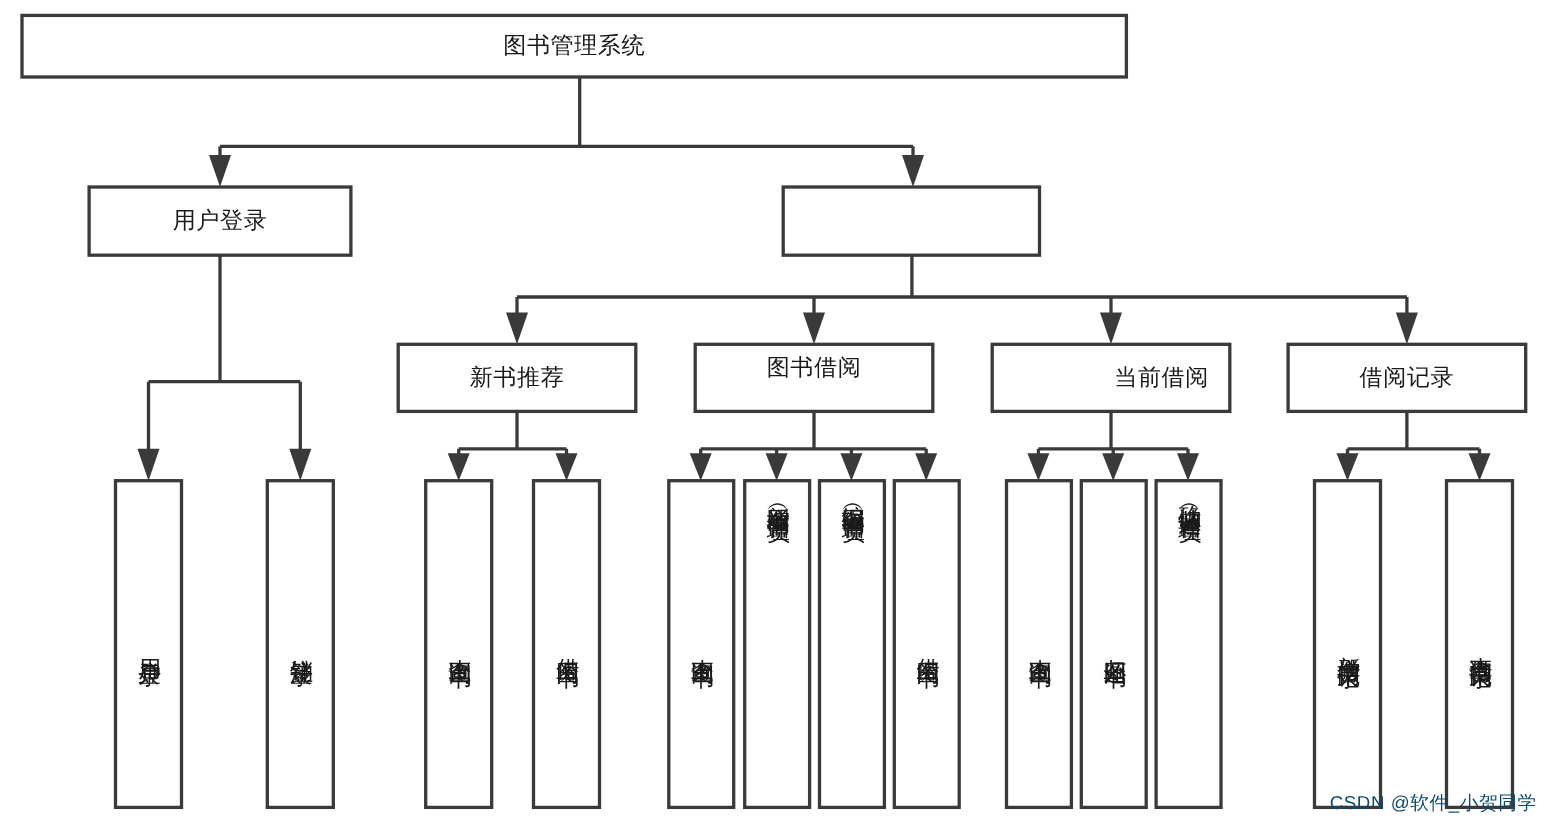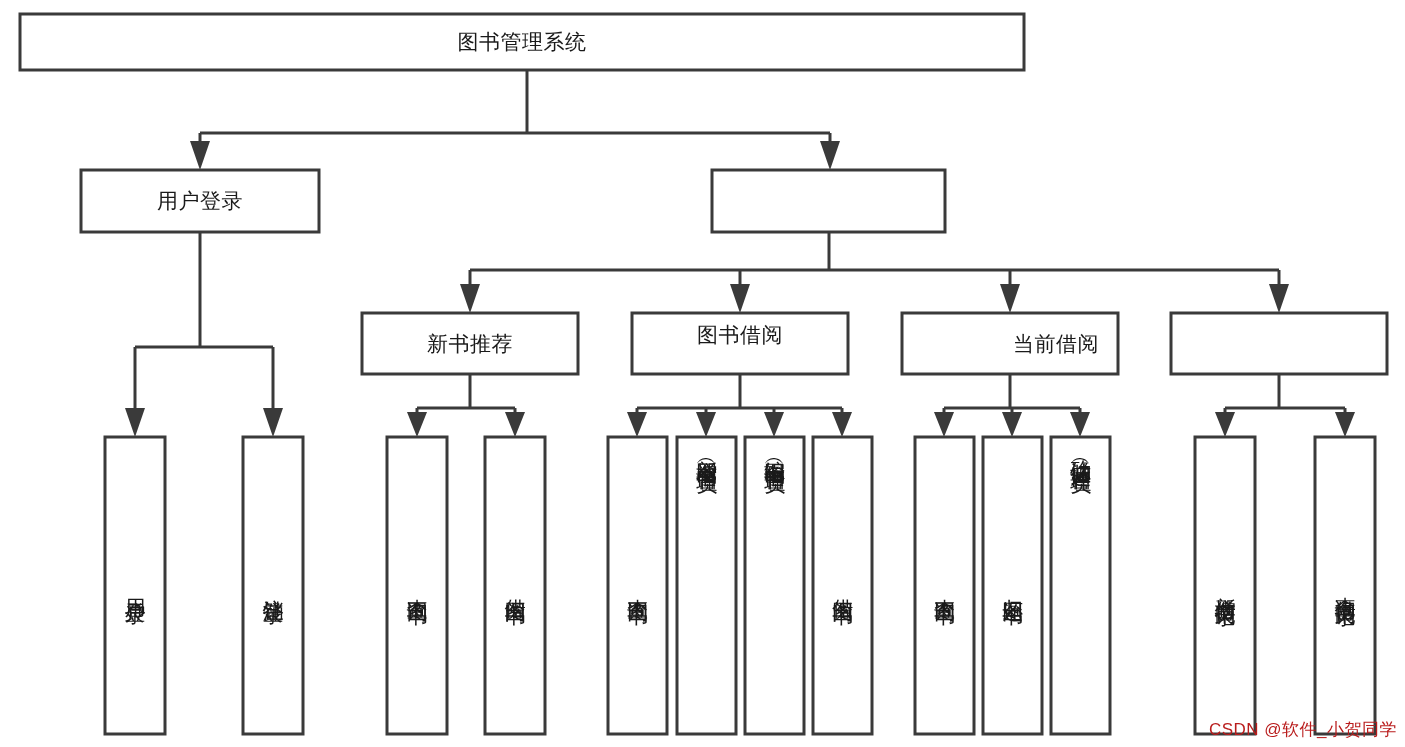--- a/index.html
+++ b/index.html
@@ -67,21 +67,21 @@
   }
   .node-label.vert.anchor-center {
     justify-content: center;
     padding-top: 0;
   }
   .watermark {
     position: absolute;
     right: 8px;
     bottom: 6px;
     font-size: 17px;
-    color: #b91c1c;
+    color: #0c4a6e;
     font-family: "Liberation Sans", "DejaVu Sans", sans-serif;
     white-space: nowrap;
     letter-spacing: 0.5px;
   }
 </style>
 </head>
 <body>
 
 <div id="diagram-root">
 
@@ -189,20 +189,21 @@
     </g>
   </svg>
 
   <div class="node-label horiz" style="left:20px;  top:14px;  width:1004px; height:56px;">图书管理系统</div>
 
   <div class="node-label horiz" style="left:81px;  top:170px; width:238px; height:62px;">用户登录</div>
 
   <div class="node-label horiz" style="left:362px;  top:313px; width:216px; height:61px;">新书推荐</div>
   <div class="node-label horiz" style="left:632px;  top:313px; width:216px; height:44px;border-radius:12px;">图书借阅</div>
   <div class="node-label horiz" style="left:902px;  top:313px; width:216px; height:61px;margin-left:46px;">当前借阅</div>
+  <div class="node-label horiz" style="left:1171px; top:313px; width:216px; height:61px;">借阅记录</div>
 
   <div class="node-label vert anchor-center" style="left:105px; top:437px; width:60px; height:297px;">用户登录</div>
   <div class="node-label vert anchor-center" style="left:243px; top:437px; width:60px; height:297px;">注销登录</div>
 
   <div class="node-label vert anchor-center" style="left:387px; top:437px; width:60px; height:297px;">查询图书</div>
   <div class="node-label vert anchor-center" style="left:485px; top:437px; width:60px; height:297px;">借阅图书</div>
 
   <div class="node-label vert anchor-center" style="left:608px; top:437px; width:59px; height:297px;">查询图书</div>
   <div class="node-label vert" style="left:677px; top:437px; width:59px; height:297px;">新增图书（管理员）</div>
   <div class="node-label vert" style="left:745px; top:437px; width:59px; height:297px;">编辑图书（管理员）</div>

